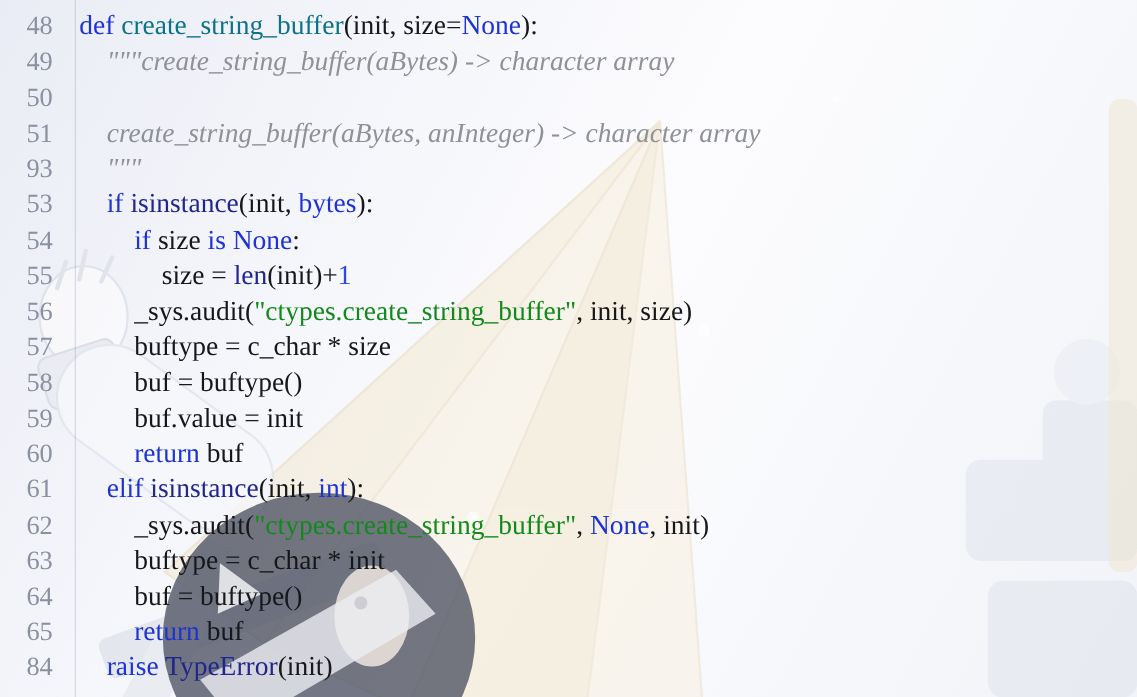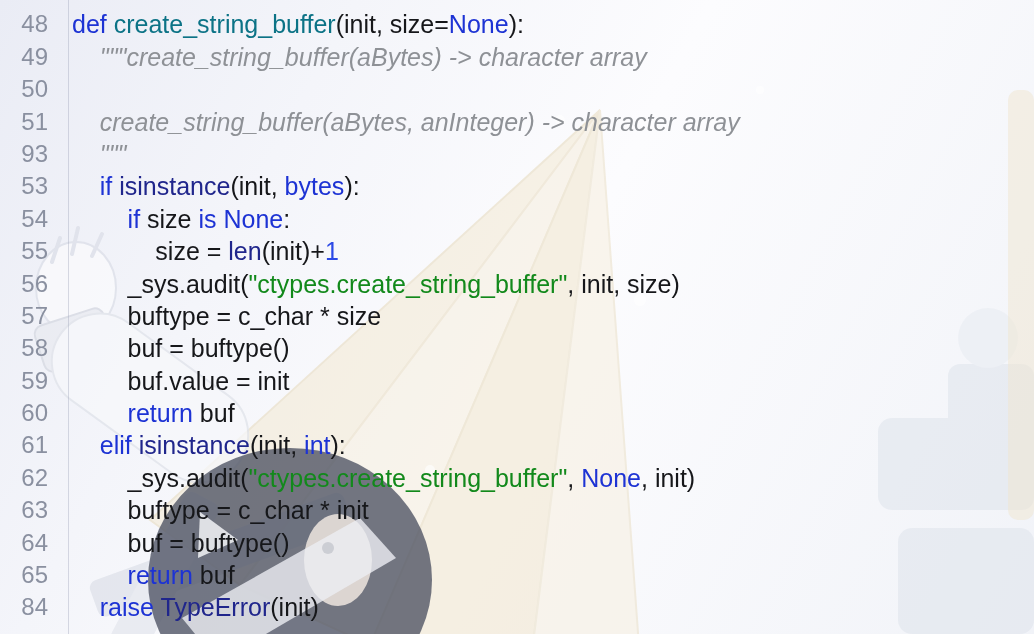--- a/index.html
+++ b/index.html
@@ -1,20 +1,20 @@
 <!DOCTYPE html>
 <html style="--plain: #16171a; --keyword: #1d33d4; --builtin: #20268c; --func: #0c7386; --string: #12891b; --number: #2c49e6; --doc: #8e9196; --line_number: #8a90a0;"><head>
 <meta charset="utf-8">
 <style>
   * { margin:0; padding:0; box-sizing:border-box; }
   html,body { width:1034px; height:634px; background:#fff; }
   .screen {
     position:relative; width:1034px; height:634px; overflow:hidden;
     background: linear-gradient(118deg, #eaecf5 0%, #f4f5fa 26%, #fcfcfe 52%, #f1f3f8 100%);
-    font-family:Liberation Sans, sans-serif;
+    font-family:Liberation Serif, serif;
   }
   .bg { position:absolute; inset:0; width:1034px; height:634px; }
   .editor { position:absolute; inset:0; }
   .gutter-sep { position:absolute; left:68px; top:0; bottom:0; width:1px;
                 background:rgba(150,156,178,0.35); }
   .lines { position:absolute; left:0; right:0; top:-24px; }
   .line { display:flex; height:32.4px; }
   .ln { flex:0 0 48px; width:48px; text-align:right; font-size:24px;
         line-height:32.4px; color:var(--line_number,#8a90a0); }
   .code { white-space:pre; font-size:25px; line-height:32.4px; padding-left:24px; }

